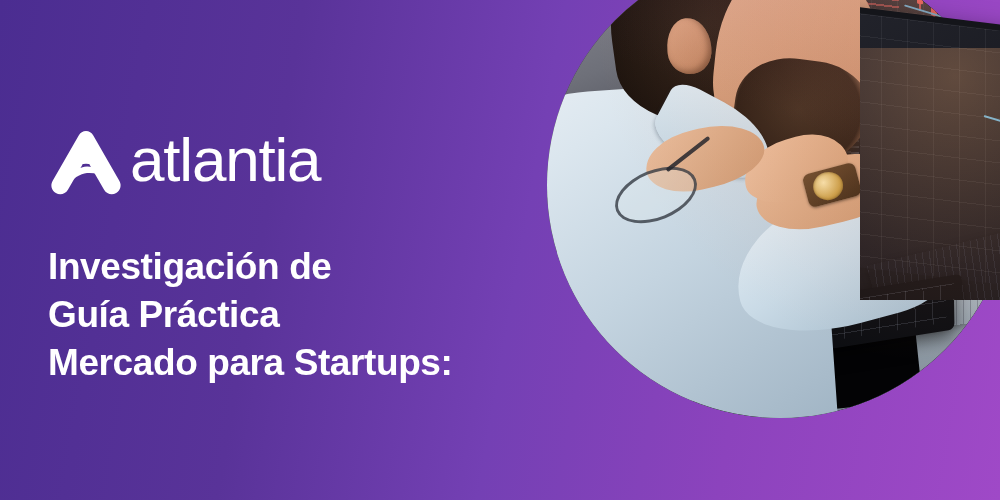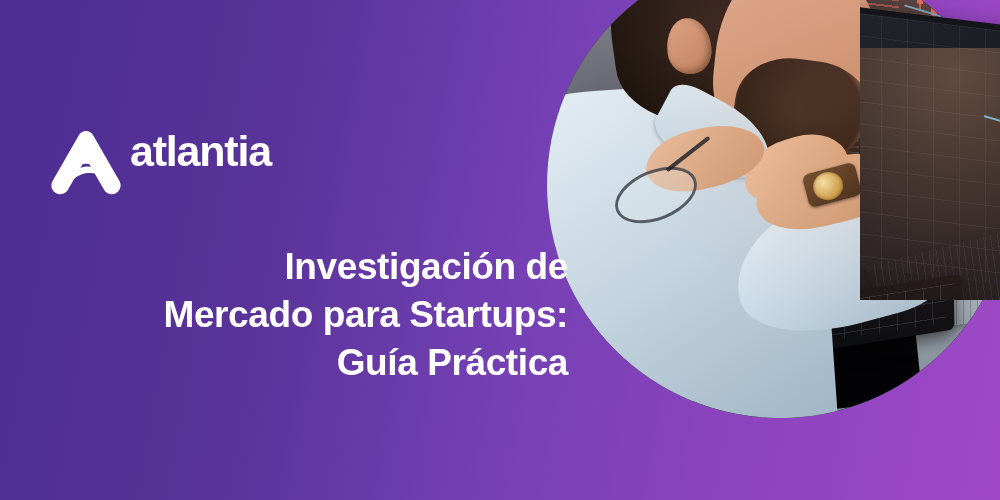--- a/index.html
+++ b/index.html
@@ -241,33 +241,32 @@
   }
 
   
   .logo {
     position:absolute; left:48px; top:126px;
     display:flex; align-items:flex-start;
   }
   .logo-mark { width:76px; height:74px; flex:0 0 auto; }
   .logo-text { margin-left:6px; padding-top:4px; }
   .logo-word {
-    font-size:43px; line-height:.98; font-weight:700; color:#ffffff;
+    font-size:62px; line-height:.98; font-weight:400; color:#ffffff;
     letter-spacing:-1.2px;
   }
   .logo-sub {
     font-size:21px; color:#ffffff; font-weight:400;
     letter-spacing:1.6px; text-align:right; margin-top:3px;
   }
   .headline {
     position:absolute; left:48px; top:243px; width:520px;
     color:#ffffff;
     font-size:37px; font-weight:700; line-height:1.30;
     letter-spacing:-.4px;
-    text-align:right;
   }
   .headline-line { display:block; white-space:nowrap; }
 </style>
 </head>
 <body>
 
 <div class="banner">
 
   <div class="photo-clip">
     <div class="photo">
@@ -350,17 +349,17 @@
                M50 24.5 L66.6 53.3 C60.4 50.4 54.9 49.1 50 49.1 C45.1 49.1 39.6 50.4 33.4 53.3 Z" fill="#ffffff"></path>
       <path d="M23 73.5 C33 58.5 42 52.6 51.5 52.6 C61 52.6 69.5 58 77 68 C70 63.5 62.5 61.3 54.5 61.3 C46 61.3 36.5 64.3 25.5 78 Z" fill="#ffffff"></path>
     </svg>
     <div class="logo-text">
       <div class="logo-word">atlantia</div>
     </div>
   </div>
 
   <h1 class="headline">
     <span class="headline-line">Investigación de</span>
+    <span class="headline-line">Guía Práctica</span>
     <span class="headline-line">Mercado para Startups:</span>
-    <span class="headline-line">Guía Práctica</span>
   </h1>
 
 </div>
 
 </body></html>

